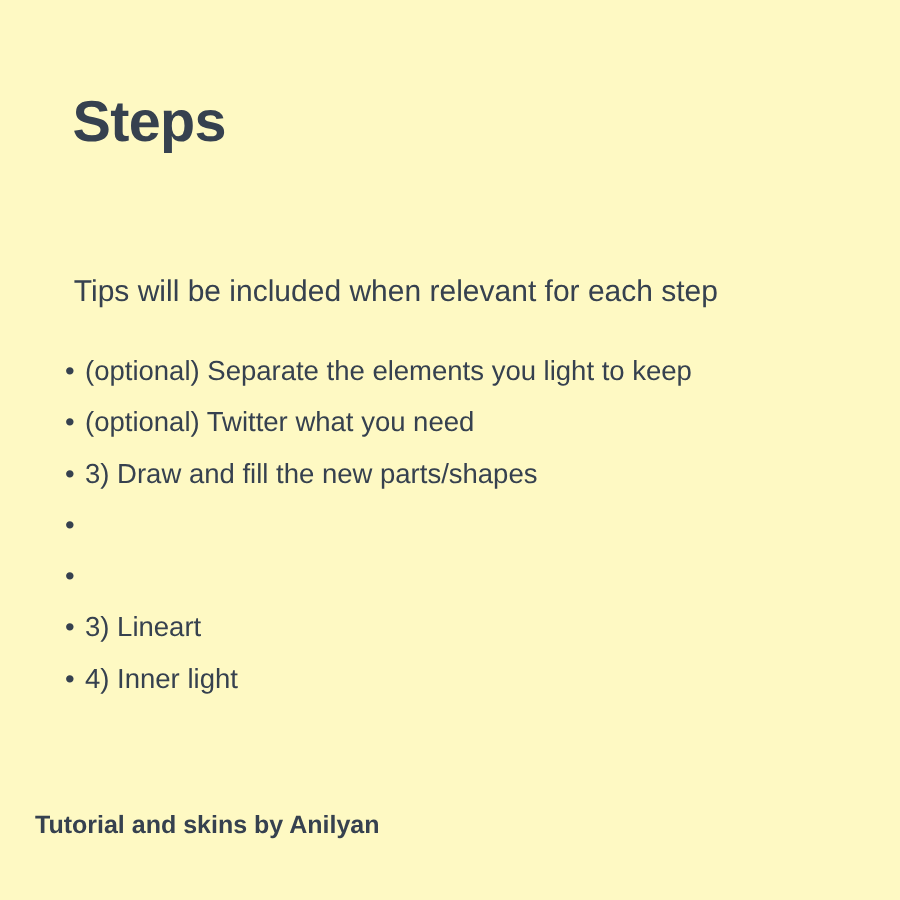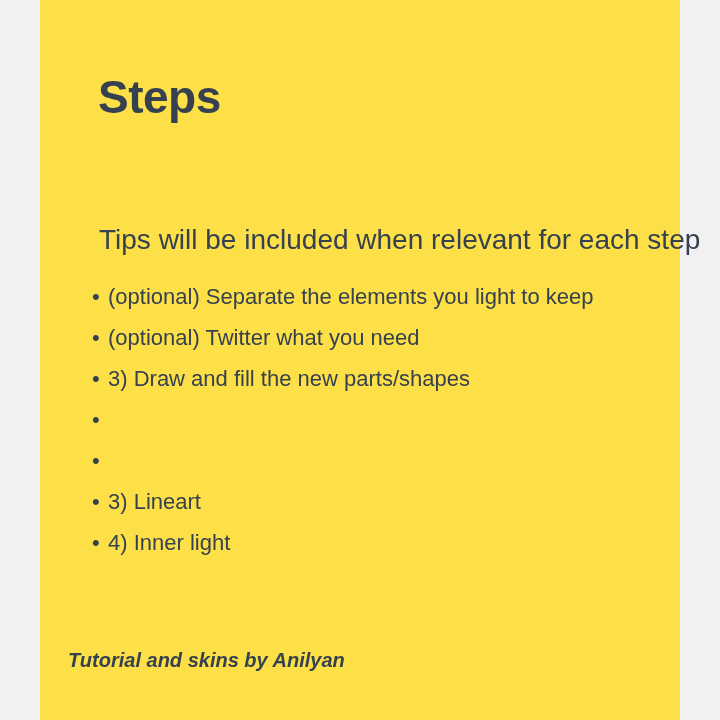--- a/index.html
+++ b/index.html
@@ -9,44 +9,43 @@
   body {
     width: 720px;
     height: 720px;
     background: #f1f1f1;
     font-family: "Liberation Sans", sans-serif;
     overflow: hidden;
   }
 
   .slide {
     position: relative;
-    width: 640px;
+    width: 720px;
     height: 720px;
-    background: #fde047;
+    background: #fef9c3;
     box-sizing: border-box;
-    margin-left: 40px;
   }
 
   .slide-title {
     position: absolute;
     left: 58px;
     top: 42px;
     font-size: 46px;
     font-weight: bold;
     color: #36414f;
     letter-spacing: -0.5px;
     line-height: 1.05;
     white-space: nowrap;
   }
 
   .intro-line {
     position: absolute;
     left: 59px;
     top: 194px;
-    font-size: 28px;
+    font-size: 24px;
     font-weight: 400;
     color: #36414f;
     line-height: 1.3;
     white-space: nowrap;
   }
 
   .steps-list {
     position: absolute;
     left: 52px;
     top: 276px;
@@ -87,21 +86,20 @@
     top: 648px;
     width: 680px;
   }
 
   .footer-credit {
     font-size: 20px;
     font-weight: bold;
     color: #36414f;
     line-height: 1.25;
     white-space: nowrap;
-    font-style: italic;
   }
 
   .footer-handles {
     margin-top: 2px;
     font-size: 18px;
     font-weight: 400;
     color: #36414f;
     line-height: 1.3;
     white-space: nowrap;
   }

